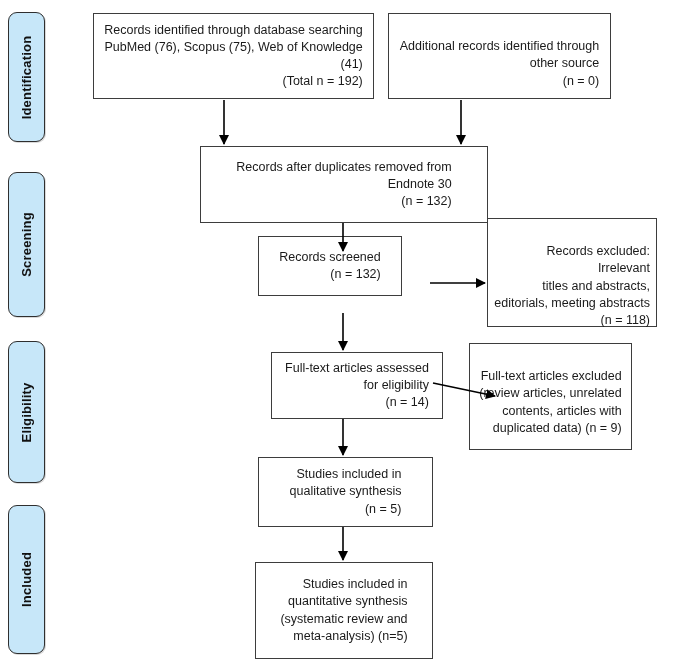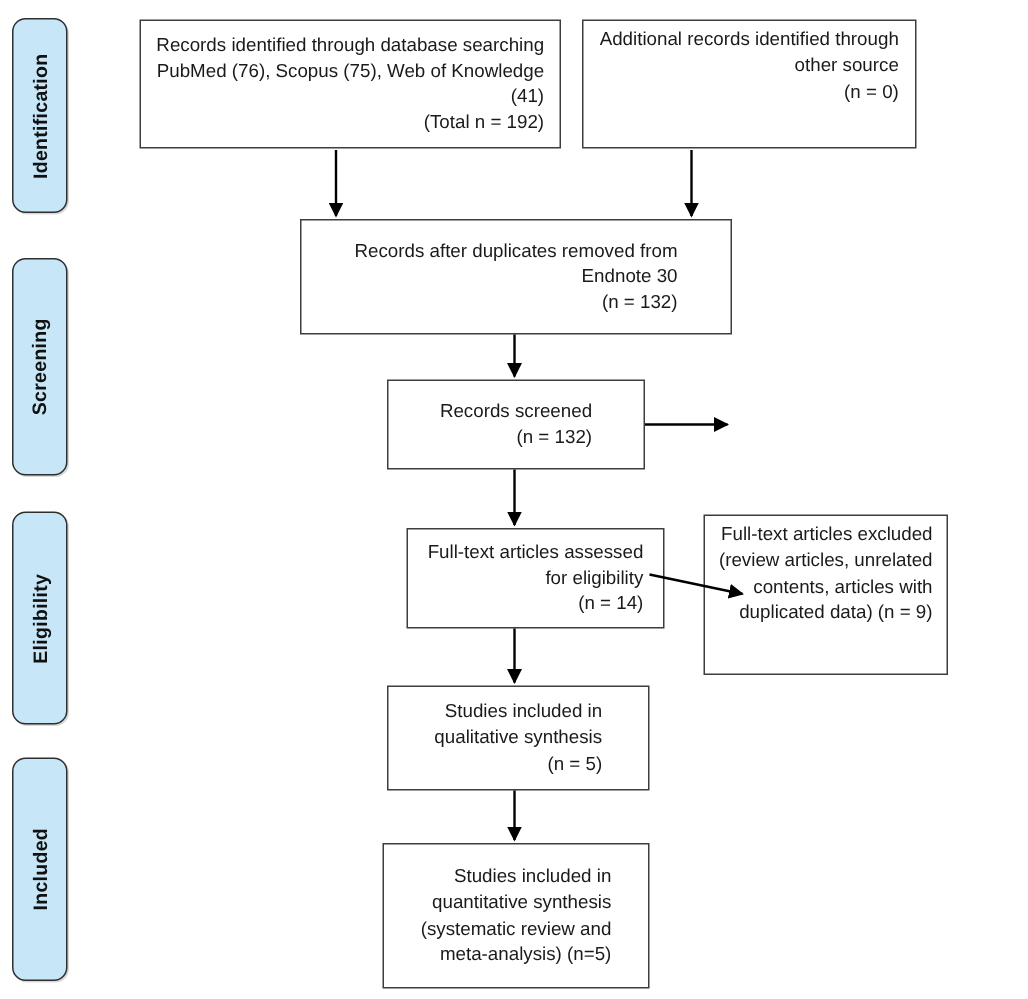--- a/index.html
+++ b/index.html
@@ -41,21 +41,21 @@
     background: #ffffff;
     border: 1.6px solid #3d3d3d;
     box-sizing: border-box;
     display: flex;
     align-items: center;
     justify-content: center;
     text-align: right;
   }
   .fbox.top-align {
     align-items: flex-start;
-    padding-top: 2px;
+    padding-top: 22px;
   }
   .box-text {
     white-space: pre-line;
     font-size: 12.5px;
     line-height: 1.38;
     color: #1a1a1a;
     padding: 2px 6px;
   }
   .arrow-layer {
     position: absolute;
@@ -95,25 +95,31 @@
 other source
 (n = 0)</div>
   </div>
 
   <div class="fbox" style="left:200px; top:146px; width:288px; height:77px;">
     <div class="box-text">Records after duplicates removed from
 Endnote 30
 (n = 132)</div>
   </div>
 
-  <div class="fbox" style="left:258px; top:253px; width:172px; height:60px;">
+  <div class="fbox" style="left:258px; top:236px; width:144px; height:60px;">
     <div class="box-text">Records screened
 (n = 132)</div>
   </div>
 
+  <div class="fbox top-align" style="left:487px; top:218px; width:170px; height:109px;">
+    <div class="box-text">Records excluded: Irrelevant
+titles and abstracts,
+editorials, meeting abstracts
+(n = 118)</div>
+  </div>
 
   <div class="fbox" style="left:271px; top:352px; width:172px; height:67px;">
     <div class="box-text">Full-text articles assessed
 for eligibility
 (n = 14)</div>
   </div>
 
   <div class="fbox top-align" style="left:469px; top:343px; width:163px; height:107px;">
     <div class="box-text">Full-text articles excluded
 (review articles, unrelated

